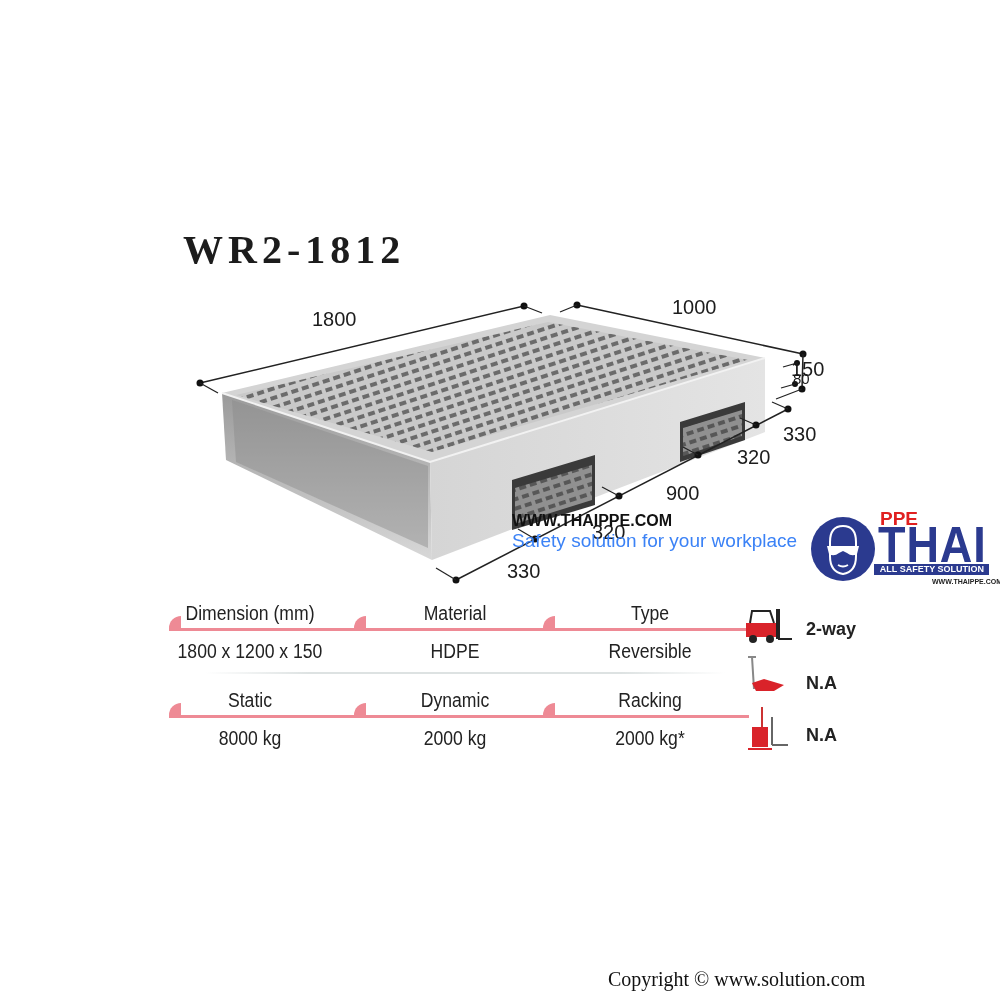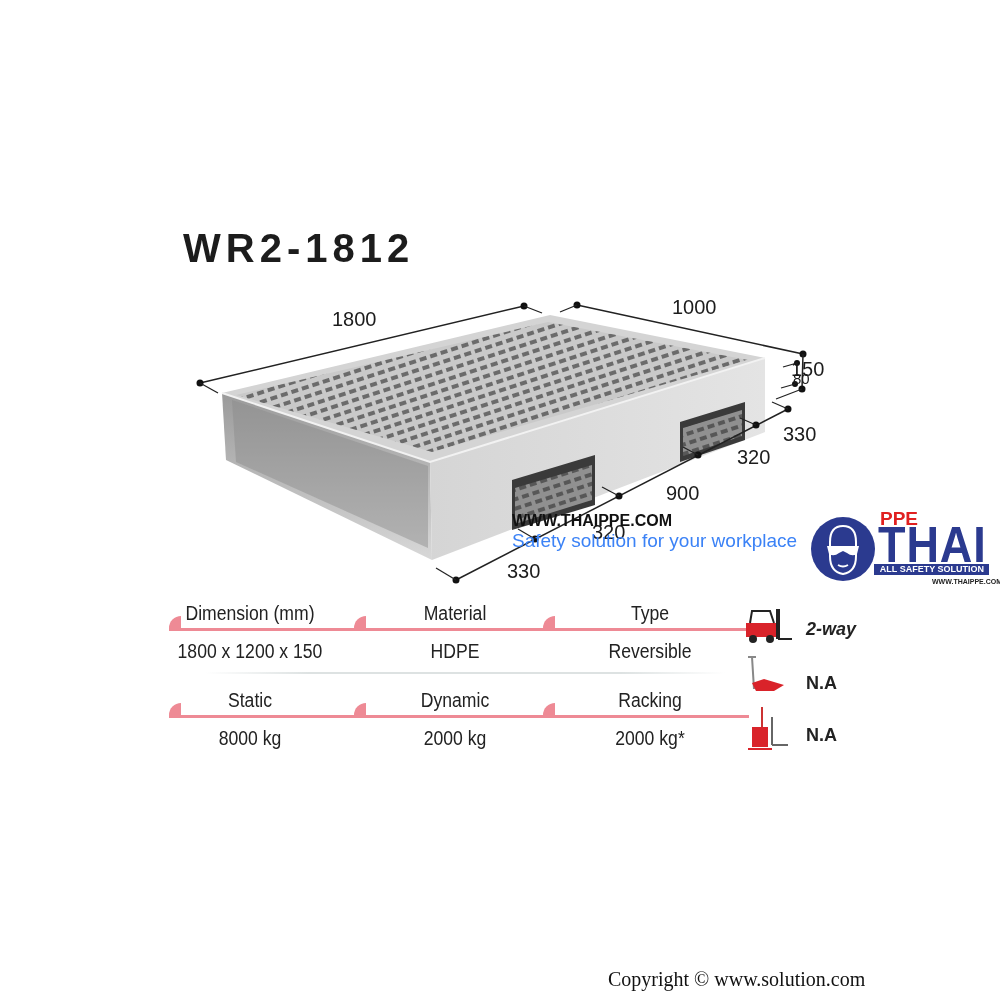--- a/index.html
+++ b/index.html
@@ -1,18 +1,18 @@
 <!DOCTYPE html>
 <html><head>
 <meta charset="utf-8">
 <style>
   html, body { margin:0; padding:0; background:#ffffff; }
   body { width:1000px; height:1000px; position:relative; overflow:hidden; font-family:"Liberation Sans", sans-serif; color:#1e1e1e; }
   .abs { position:absolute; }
-  .model-title { left:183px; top:226px; font-size:40px; font-weight:bold; letter-spacing:5px; color:#1c1c1c; font-family:Liberation Sans, sans-serif; }
+  .model-title { left:183px; top:226px; font-size:40px; font-weight:bold; letter-spacing:5px; color:#1c1c1c; font-family:Liberation Serif, serif; }
   .dim { font-size:20px; color:#1c1c1c; font-family:"Liberation Sans", sans-serif; }
   .wm1 { left:512px; top:512px; font-size:16px; font-weight:bold; color:#111; }
   .wm2 { left:512px; top:530px; font-size:19px; color:#3b82f6; }
   .spec-label { font-size:20px; color:#222; text-align:center; width:170px; transform:scaleX(0.88); }
   .spec-value { font-size:20px; color:#222; text-align:center; width:170px; transform:scaleX(0.88); }
   .pink-line { height:3px; background:#ee8a95; }
   .pink-tab { width:12px; height:14px; background:#ee8a95; border-top-left-radius:12px; }
   .divider { height:2px; background:linear-gradient(90deg, rgba(220,225,225,0), #dde2e2 20%, #dde2e2 80%, rgba(220,225,225,0)); }
   .handling-label { font-size:18px; font-weight:bold; color:#222; }
   .copyright { left:608px; top:968px; font-size:20px; font-family:"Liberation Serif", serif; color:#111; }
@@ -85,21 +85,21 @@
     <circle cx="756" cy="425" r="3.5" fill="#111"></circle>
     <circle cx="788" cy="409" r="3.5" fill="#111"></circle>
     <line x1="436" y1="568" x2="456" y2="580" stroke="#222" stroke-width="1.2"></line>
     <line x1="518" y1="529" x2="535" y2="539" stroke="#222" stroke-width="1.2"></line>
     <line x1="602" y1="487" x2="619" y2="496" stroke="#222" stroke-width="1.2"></line>
     <line x1="683" y1="447" x2="698" y2="455" stroke="#222" stroke-width="1.2"></line>
     <line x1="740" y1="418" x2="756" y2="425" stroke="#222" stroke-width="1.2"></line>
     <line x1="772" y1="402" x2="788" y2="409" stroke="#222" stroke-width="1.2"></line>
   </svg>
 
-  <div class="abs dim" style="left:332px;top:308px;">1800</div>
+  <div class="abs dim" style="left:312px;top:308px;">1800</div>
   <div class="abs dim" style="left:672px;top:296px;">1000</div>
   <div class="abs dim" style="left:791px;top:358px;">150</div>
   <div class="abs dim" style="left:748px;top:370px;font-size:15px;margin-left:45px;">80</div>
   <div class="abs dim" style="left:783px;top:423px;">330</div>
   <div class="abs dim" style="left:737px;top:446px;">320</div>
   <div class="abs dim" style="left:666px;top:482px;">900</div>
   <div class="abs dim" style="left:592px;top:521px;">320</div>
   <div class="abs dim" style="left:507px;top:560px;">330</div>
 </div>
 
@@ -141,21 +141,21 @@
   <div class="abs pink-tab" style="left:189px;top:107px;"></div>
   <div class="abs pink-tab" style="left:378px;top:107px;"></div>
   <div class="abs pink-line" style="left:4px;top:119px;width:580px;"></div>
 
   <div class="abs spec-value" style="left:0px;top:131px;">8000 kg</div>
   <div class="abs spec-value" style="left:205px;top:131px;">2000 kg</div>
   <div class="abs spec-value" style="left:400px;top:131px;">2000 kg*</div>
 </div>
 
 <div class="abs" style="left:744px;top:605px;width:140px;height:150px;">
-  <div class="abs" style="left:0;top:0;width:140px;height:44px;font-style:italic;">
+  <div class="abs" style="left:0;top:0;width:140px;height:44px;">
     <svg width="50" height="40" style="position:absolute;left:0;top:2px;">
       <rect x="2" y="16" width="30" height="14" fill="#d9232a"></rect>
       <path d="M6 16 L8 4 L26 4 L30 16" fill="none" stroke="#222" stroke-width="2"></path>
       <rect x="32" y="2" width="4" height="30" fill="#222"></rect>
       <line x1="34" y1="32" x2="48" y2="32" stroke="#222" stroke-width="2"></line>
       <circle cx="9" cy="32" r="4" fill="#222"></circle>
       <circle cx="26" cy="32" r="4" fill="#222"></circle>
     </svg>
     <div class="abs handling-label" style="left:62px;top:14px;">2-way</div>
   </div>

